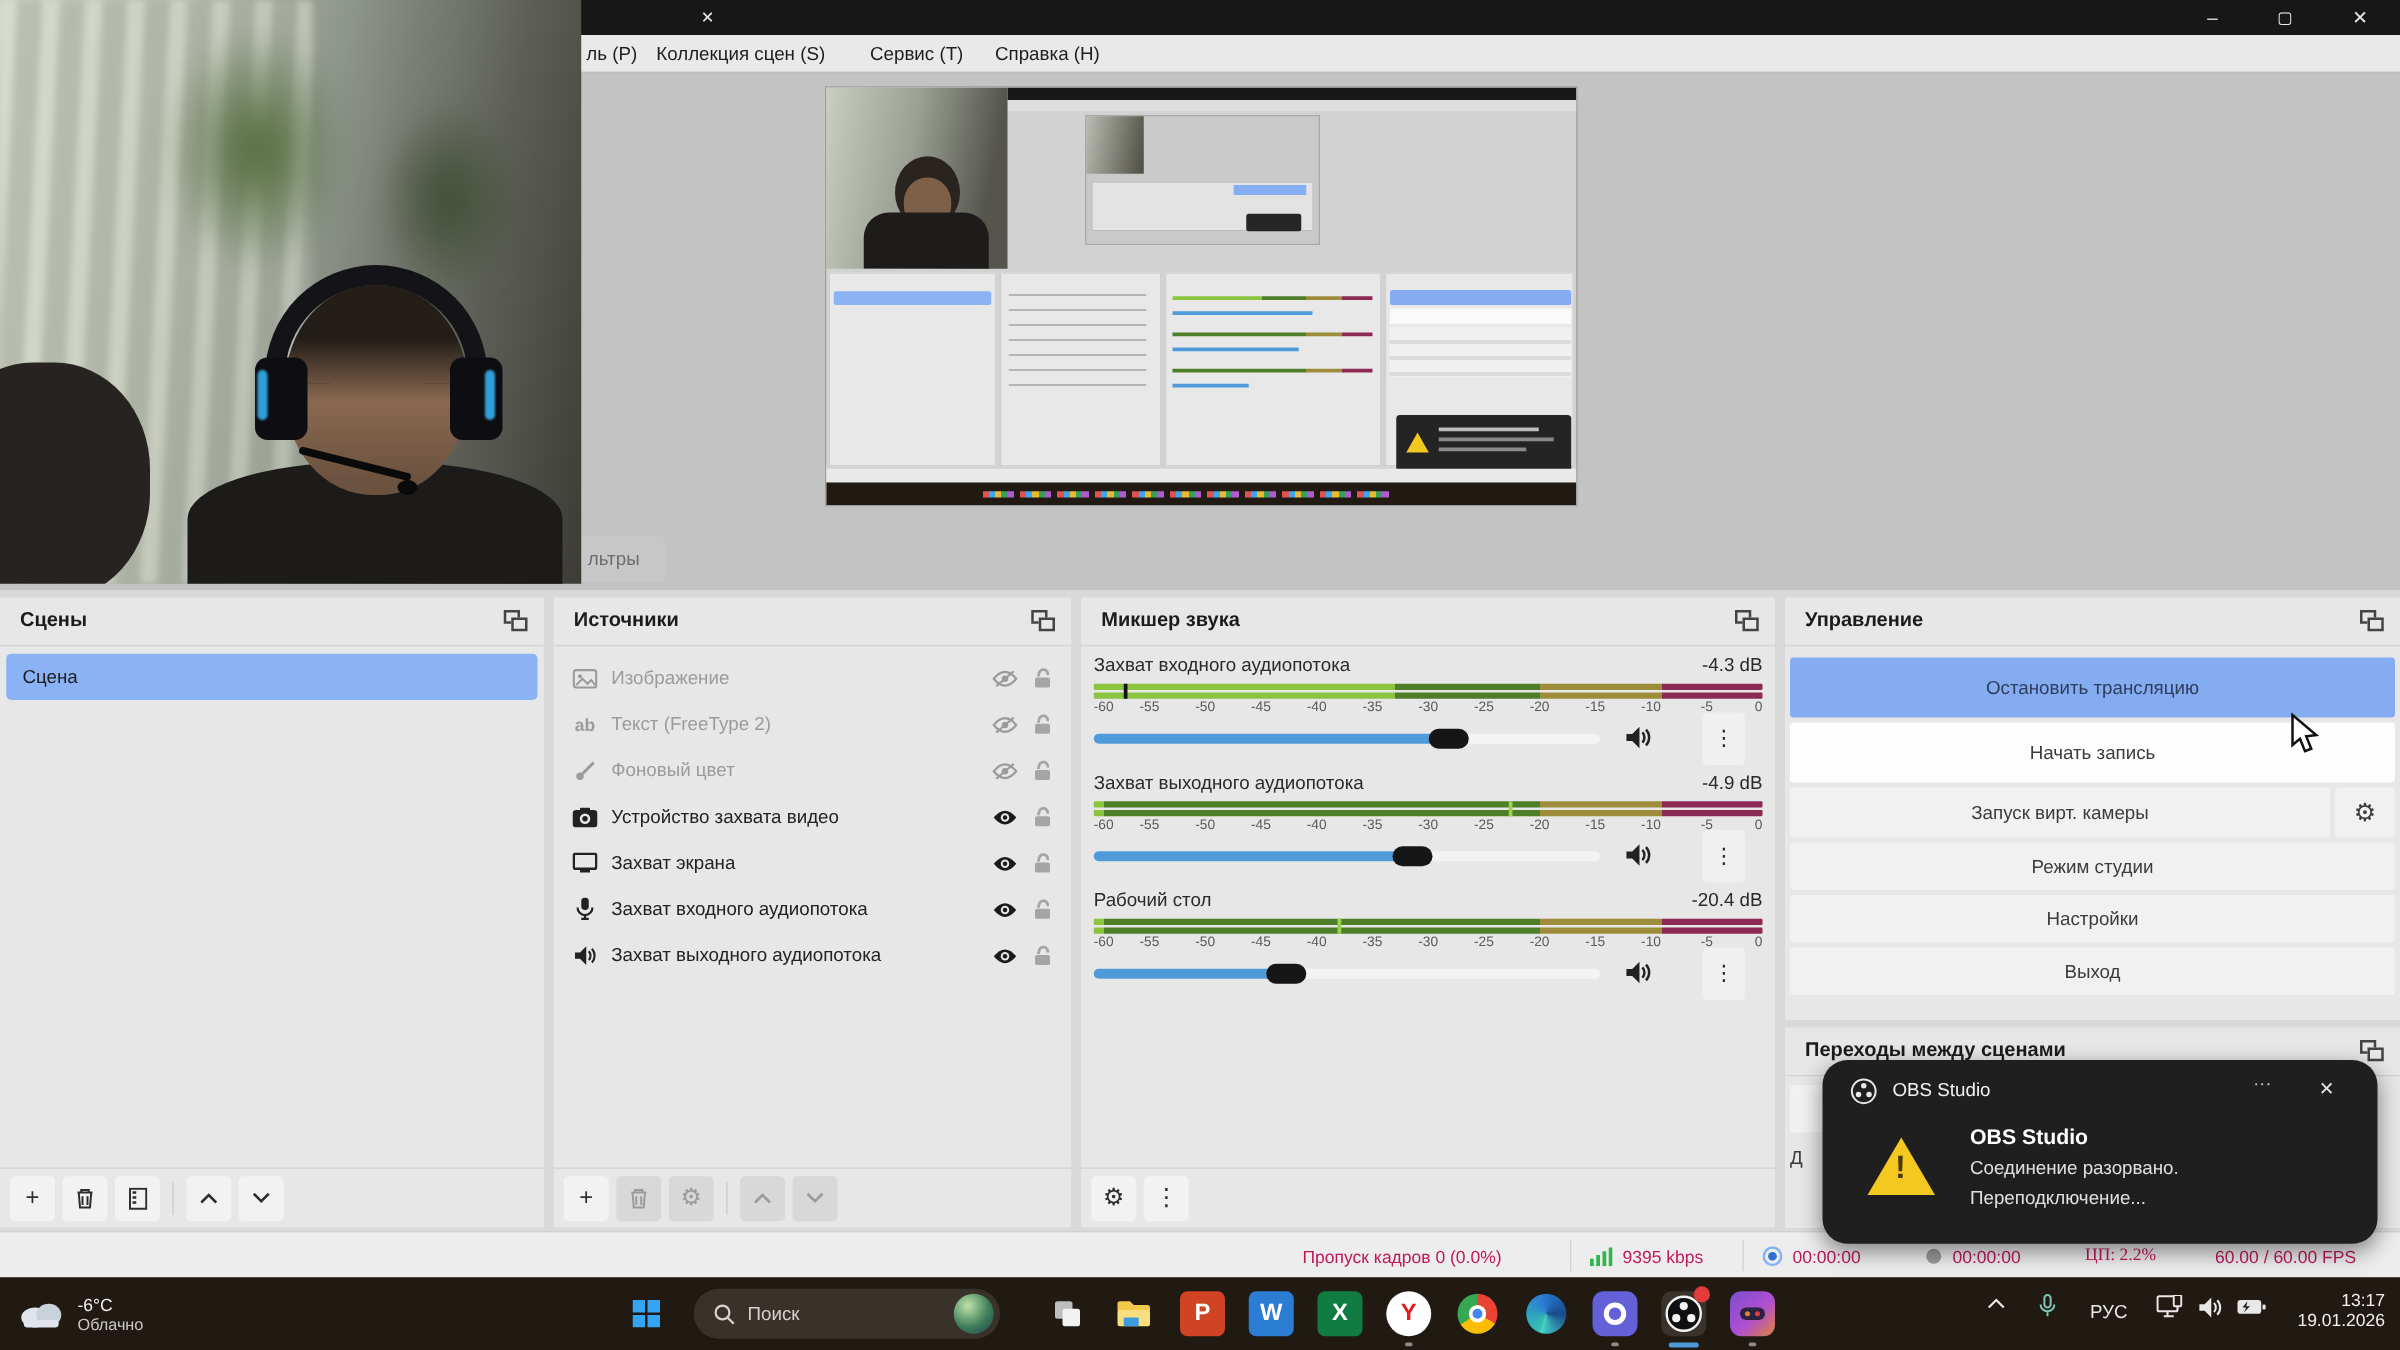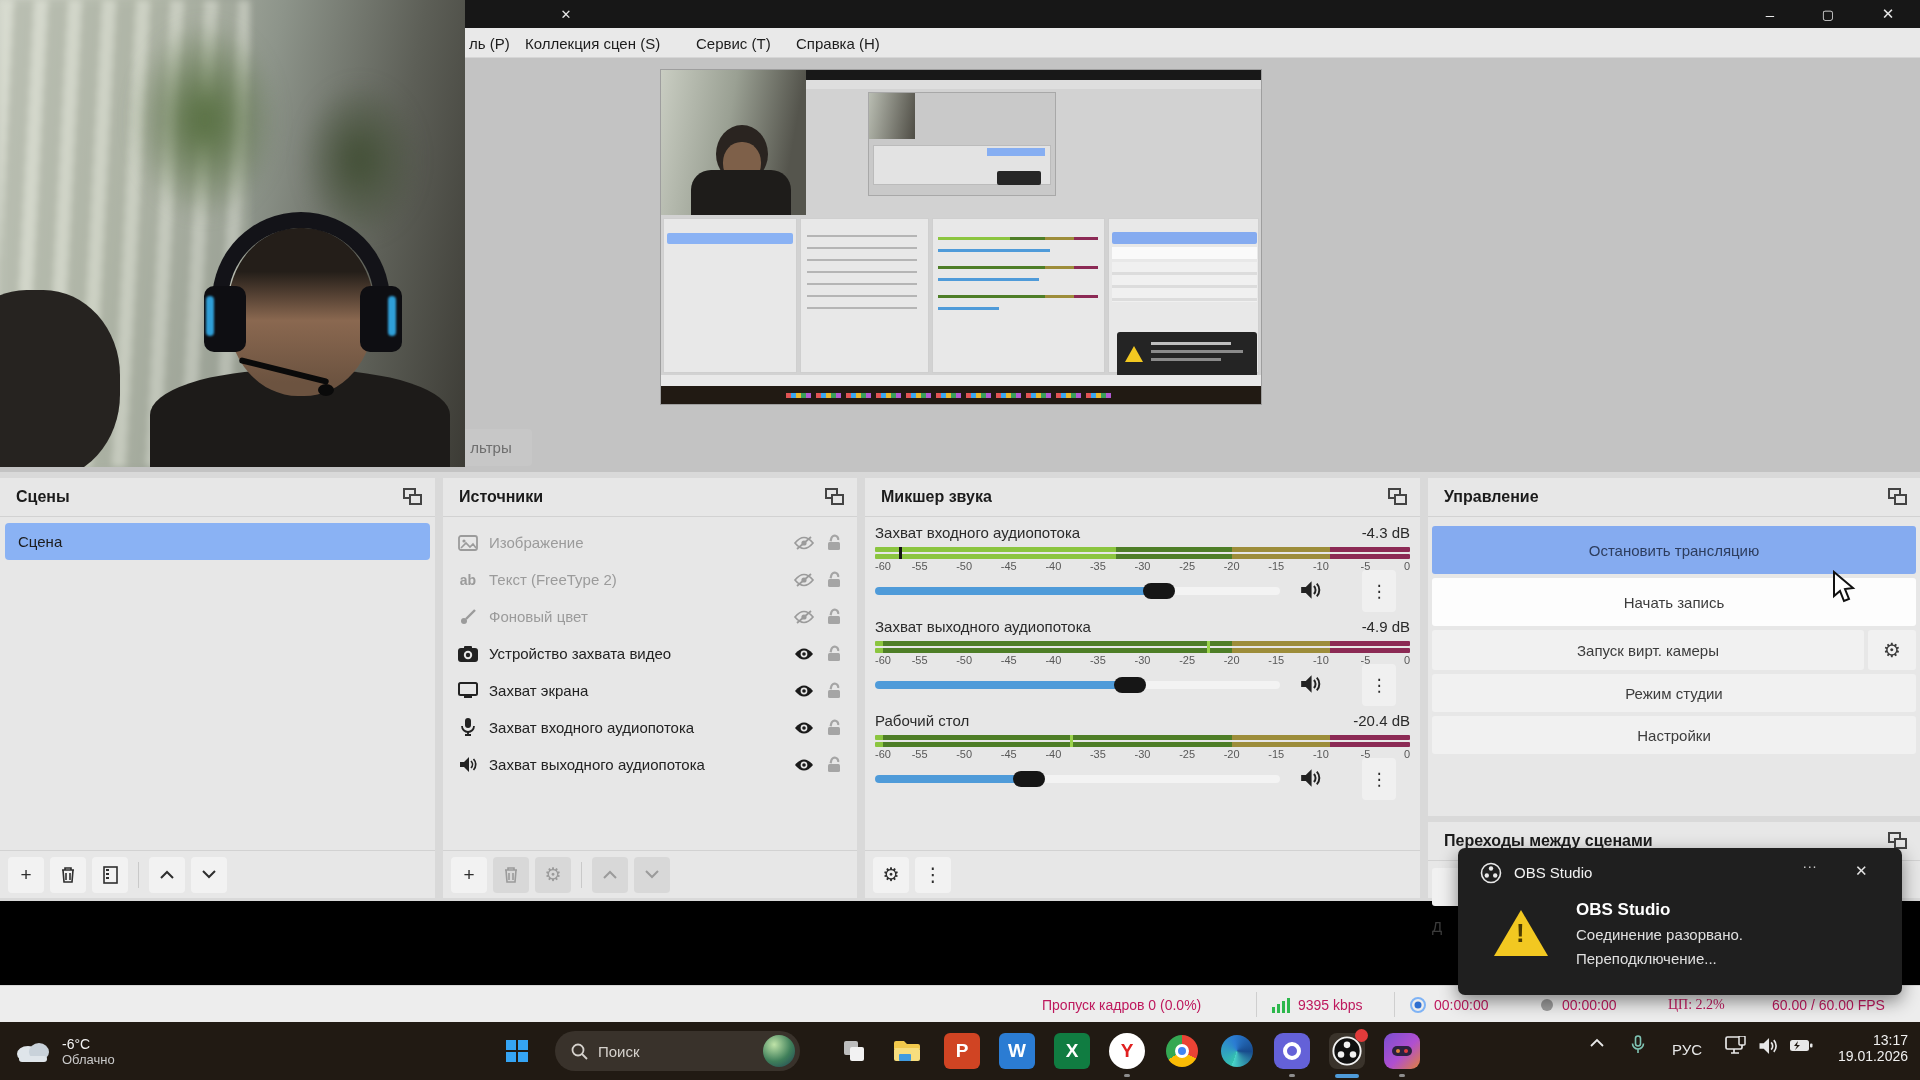--- a/index.html
+++ b/index.html
@@ -29,21 +29,21 @@
   .mini-meter { position:absolute; height:3px; }
 
   
   #webcam { left:0; top:0; width:465px; height:467px; z-index:6; overflow:hidden;
     background:linear-gradient(100deg,#cdd1c6 0%,#b4baab 28%,#8d948a 52%,#5d5f57 78%,#3c3b35 100%); }
   .curtain { position:absolute; left:0; top:0; width:250px; height:467px; opacity:.5;
     background:repeating-linear-gradient(93deg,#e3e6da 0 14px,#aab0a2 14px 34px); filter:blur(3px); }
   .plant { position:absolute; border-radius:50%; filter:blur(9px); }
 
   
-  #dockrow { left:0; top:472px; width:1920px; height:429px; background:#d9d9d9; z-index:2; }
+  #dockrow { left:0; top:472px; width:1920px; height:513px; background:#d9d9d9; z-index:2; }
   .dock { position:absolute; top:6px; bottom:3px; background:#e7e7e7; }
   .dock-head { position:absolute; left:0; top:0; right:0; height:39px; display:flex;
     align-items:center; border-bottom:1px solid #d2d2d2; }
   .dock-title { font-weight:bold; font-size:16px; color:#1b1b1b; margin-left:16px; }
   .popout { position:absolute; right:12px; top:10px; width:20px; height:18px; }
   .popout .r1 { position:absolute; left:0; top:0; width:13px; height:11px; border:2px solid #444; background:#e7e7e7; }
   .popout .r2 { position:absolute; left:6px; top:6px; width:13px; height:11px; border:2px solid #444; background:#e7e7e7; }
 
   .tool-row { position:absolute; left:0; right:0; bottom:0; height:48px; border-top:1px solid #d2d2d2;
     display:flex; align-items:center; gap:6px; padding-left:8px; }
@@ -84,21 +84,21 @@
   .cbtn.active { background:#85abf0; color:#2d3d5e; }
   .cbtn.hover { background:#fdfdfd; }
 
   
   #statusbar { left:0; top:985px; width:1920px; height:37px; background:#ededed;
     border-top:1px solid #d7d7d7; z-index:2; font-size:14px; color:#be185d; }
   .st { position:absolute; top:0; height:37px; display:flex; align-items:center; gap:8px; }
   .stsep { position:absolute; top:6px; width:1px; height:25px; background:#cfcfcf; }
 
   
-  #notif { left:1458px; top:848px; width:444px; height:147px; background:#1f1f1f; border-radius:7px;
+  #notif { left:1458px; top:848px; width:444px; height:147px; background:#1f1f1f; border-radius:20px;
     z-index:9; color:#fff; box-shadow:0 6px 18px rgba(0,0,0,.45); }
   .warn-tri { width:0; height:0; border-left:27px solid transparent; border-right:27px solid transparent;
     border-bottom:46px solid #f2c821; position:relative; }
   .warn-tri:after { content:"!"; position:absolute; left:-5px; top:8px; color:#4a3a00;
     font-weight:bold; font-size:26px; }
 
   
   #taskbar { left:0; top:1022px; width:1920px; height:58px; background:#211a13; z-index:8; }
   .tb-ico { position:absolute; top:11px; width:36px; height:36px; border-radius:8px;
     display:flex; align-items:center; justify-content:center; font-weight:bold; font-size:19px; }
@@ -574,20 +574,21 @@
           <span class="r1"></span>
           <span class="r2"></span>
         </span>
     </div>
     <div class="cbtn hover" style="top:100px;height:48px;">Начать запись</div>
     <div class="cbtn active" style="top:48px;height:48px;">Остановить трансляцию</div>
     <div class="cbtn" style="top:152px;height:40px;right:56px;">Запуск вирт. камеры</div>
     <div class="cbtn" style="top:152px;height:40px;left:440px;width:48px;font-size:20px;">⚙</div>
     <div class="cbtn" style="top:196px;height:38px;">Режим студии</div>
     <div class="cbtn" style="top:238px;height:38px;">Настройки</div>
+    <div class="cbtn" style="top:280px;height:38px;">Выход</div>
 
     <div class="abs" style="left:0;right:0;top:338px;bottom:0;border-top:6px solid #d9d9d9;background:#e7e7e7;">
       <div class="dock-head">
         <span class="dock-title">Переходы между сценами</span>
         <span class="popout">
             <span class="r1"></span>
             <span class="r2"></span>
           </span>
       </div>
       <div class="abs" style="left:4px;top:46px;width:470px;height:38px;background:#f1f1f1;border-radius:3px;"></div>

